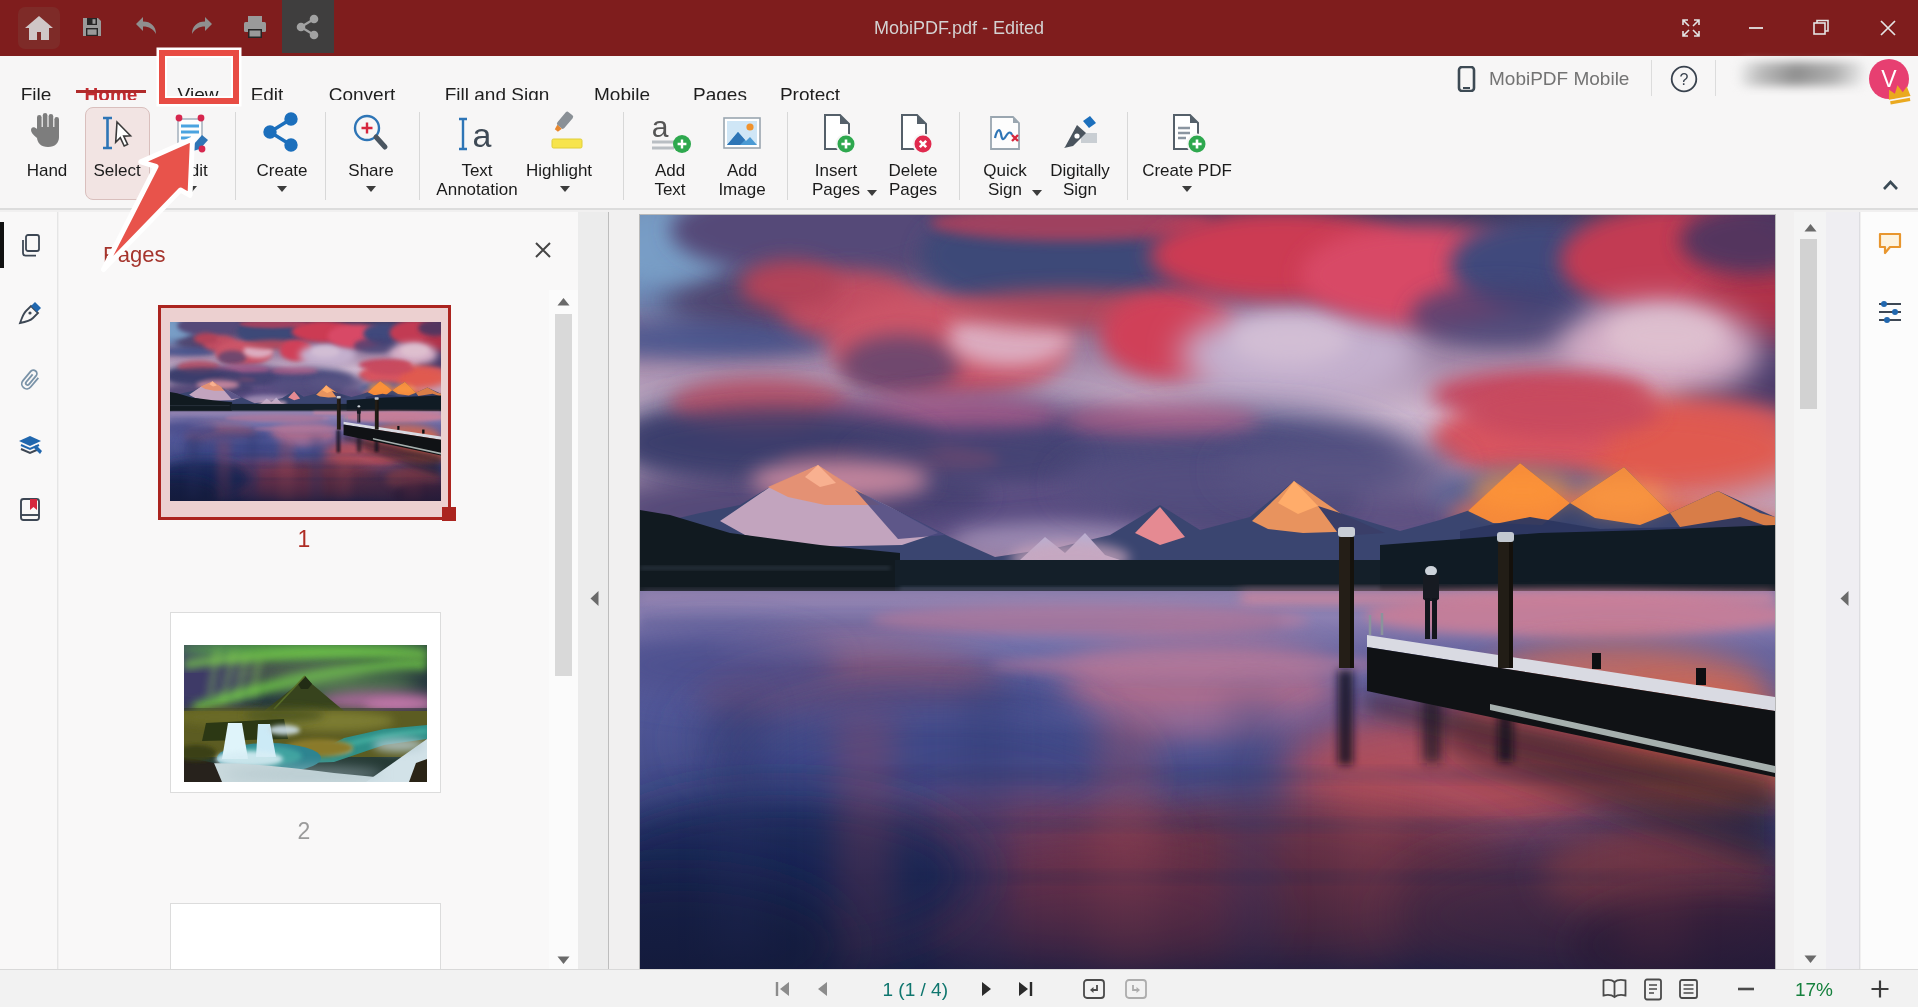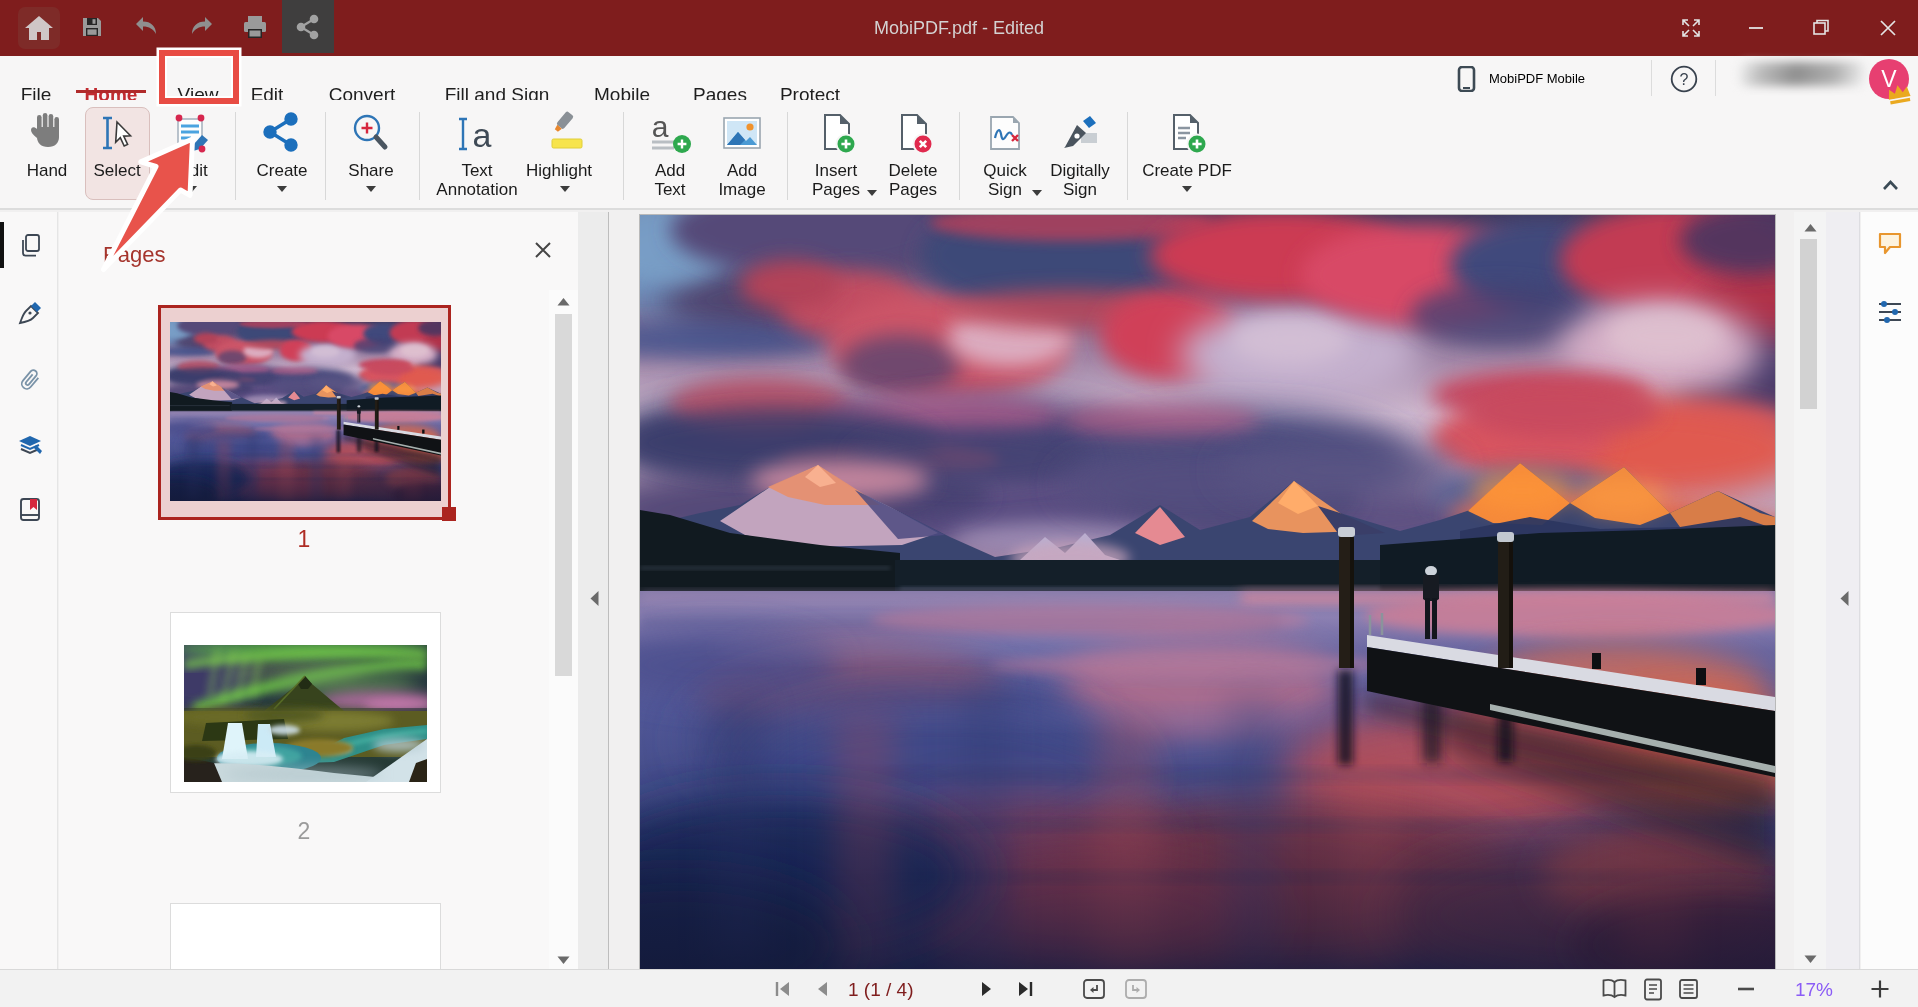--- a/index.html
+++ b/index.html
@@ -80,21 +80,21 @@
   <div class="tab" style="left:317px;width:90px">Convert</div>
   <div class="tab" style="left:444px;width:106px">Fill and Sign</div>
   <div class="tab" style="left:588px;width:68px">Mobile</div>
   <div class="tab" style="left:692px;width:56px">Pages</div>
   <div class="tab" style="left:778px;width:64px">Protect</div>
   <div class="abs" style="left:76px;top:34px;width:70px;height:3px;background:#b02a2a"></div>
   <svg class="abs" style="left:1456px;top:10px" width="22" height="26" viewBox="0 0 22 26">
       <rect x="3" y="1" width="15" height="24" rx="3" fill="none" stroke="#3d4a54" stroke-width="2.6"></rect>
       <rect x="7" y="21" width="7" height="2" fill="#3d4a54"></rect>
     </svg>
-  <div class="abs" style="left:1489px;top:0;height:44px;line-height:46px;font-size:13px;color:#000000">MobiPDF Mobile</div>
+  <div class="abs" style="left:1489px;top:0;height:44px;line-height:46px;font-size:19px;color:#737373">MobiPDF Mobile</div>
   <div class="abs" style="left:1651px;top:4px;width:1px;height:36px;background:#dcdcdc"></div>
   <svg class="abs" style="left:1670px;top:9px" width="28" height="28" viewBox="0 0 28 28">
       <circle cx="14" cy="14" r="12.3" fill="none" stroke="#39424e" stroke-width="1.8"></circle>
       <text x="14" y="19.5" font-size="16" fill="#39424e" text-anchor="middle" font-family="Liberation Sans">?</text>
     </svg>
   <div class="abs" style="left:1715px;top:4px;width:1px;height:36px;background:#dcdcdc"></div>
   <div class="abs" style="left:1739px;top:6px;width:126px;height:24px;background:linear-gradient(100deg,#f1f1f1 0%,#bdbdbd 18%,#909090 45%,#b0b0b0 75%,#f2f2f2 100%);filter:blur(5px);border-radius:8px"></div>
   <div class="abs" style="left:1869px;top:3px;width:40px;height:40px;border-radius:50%;background:#e73f71;text-align:center;line-height:40px;font-size:23px;color:#fff">V</div>
   <svg class="abs" style="left:1884px;top:26px;z-index:5" width="30" height="24" viewBox="0 0 30 24">
       <g transform="rotate(-10 15 12)">
@@ -348,21 +348,21 @@
     </svg>
 </div>
 <div class="statusbar">
   <svg class="abs" style="left:774px;top:11px" width="18" height="16" viewBox="0 0 18 16">
       <path d="M3 1v14" stroke="#8c8c8c" stroke-width="2.4"></path>
       <path d="M15 1L6 8l9 7z" fill="#8c8c8c"></path>
     </svg>
   <svg class="abs" style="left:815px;top:11px" width="15" height="16" viewBox="0 0 15 16">
       <path d="M12 1L3 8l9 7z" fill="#8c8c8c"></path>
     </svg>
-  <div class="abs" style="left:848px;top:9px;width:100px;text-align:left;font-size:19px;color:#7f1d1d">1 (1 / 4)</div>
+  <div class="abs" style="left:848px;top:9px;width:100px;text-align:right;font-size:19px;color:#0f766e">1 (1 / 4)</div>
   <svg class="abs" style="left:979px;top:11px" width="15" height="16" viewBox="0 0 15 16">
       <path d="M3 1l9 7-9 7z" fill="#2b2b2b"></path>
     </svg>
   <svg class="abs" style="left:1016px;top:11px" width="18" height="16" viewBox="0 0 18 16">
       <path d="M3 1l9 7-9 7z" fill="#2b2b2b"></path>
       <path d="M15 1v14" stroke="#2b2b2b" stroke-width="2.4"></path>
     </svg>
   <svg class="abs" style="left:1082px;top:8px" width="24" height="22" viewBox="0 0 24 22">
       <rect x="2" y="2" width="20" height="18" rx="3" fill="none" stroke="#4a4a4a" stroke-width="1.8"></rect>
       <path d="M15 7v5h-5" fill="none" stroke="#4a4a4a" stroke-width="1.8"></path>
@@ -381,21 +381,21 @@
       <rect x="2" y="1.5" width="16" height="20" rx="2" fill="none" stroke="#4a4a4a" stroke-width="1.8"></rect>
       <path d="M6 7h8M6 11h8M6 15h5" stroke="#4a4a4a" stroke-width="1.6"></path>
     </svg>
   <svg class="abs" style="left:1678px;top:8px" width="21" height="22" viewBox="0 0 21 22">
       <rect x="2" y="2" width="17" height="18" rx="2" fill="none" stroke="#4a4a4a" stroke-width="1.8"></rect>
       <path d="M5.5 7h10M5.5 11h10M5.5 15h10" stroke="#4a4a4a" stroke-width="1.6"></path>
     </svg>
   <svg class="abs" style="left:1737px;top:17px" width="18" height="4" viewBox="0 0 18 4">
       <path d="M1 2h16" stroke="#4a4a4a" stroke-width="2.6"></path>
     </svg>
-  <div class="abs" style="left:1784px;top:9px;width:60px;text-align:center;font-size:19px;color:#8b5cf6">17%</div>
+  <div class="abs" style="left:1784px;top:9px;width:60px;text-align:center;font-size:19px;color:#15803d">17%</div>
   <svg class="abs" style="left:1870px;top:9px" width="20" height="20" viewBox="0 0 20 20">
       <path d="M10 1.5v17M1.5 10h17" stroke="#3c3c3c" stroke-width="2.2"></path>
     </svg>
 </div>
 <div class="abs" style="left:159px;top:50px;width:80px;height:54px;border:6px solid #e84c44;box-shadow:0 0 0 2.5px #fff,inset 0 0 0 2px #fff;z-index:30"></div>
 <svg class="abs" style="left:85px;top:125px;z-index:40" width="130" height="165" viewBox="0 0 130 165">
     <polygon points="107.5,14 105,70.4 95.5,65 18.5,144.5 71,41.5 55.8,36.9" fill="#e8534b" stroke="#fff" stroke-width="5" stroke-linejoin="round"></polygon>
   </svg>
 <svg width="0" height="0" style="position:absolute">
 <defs>

